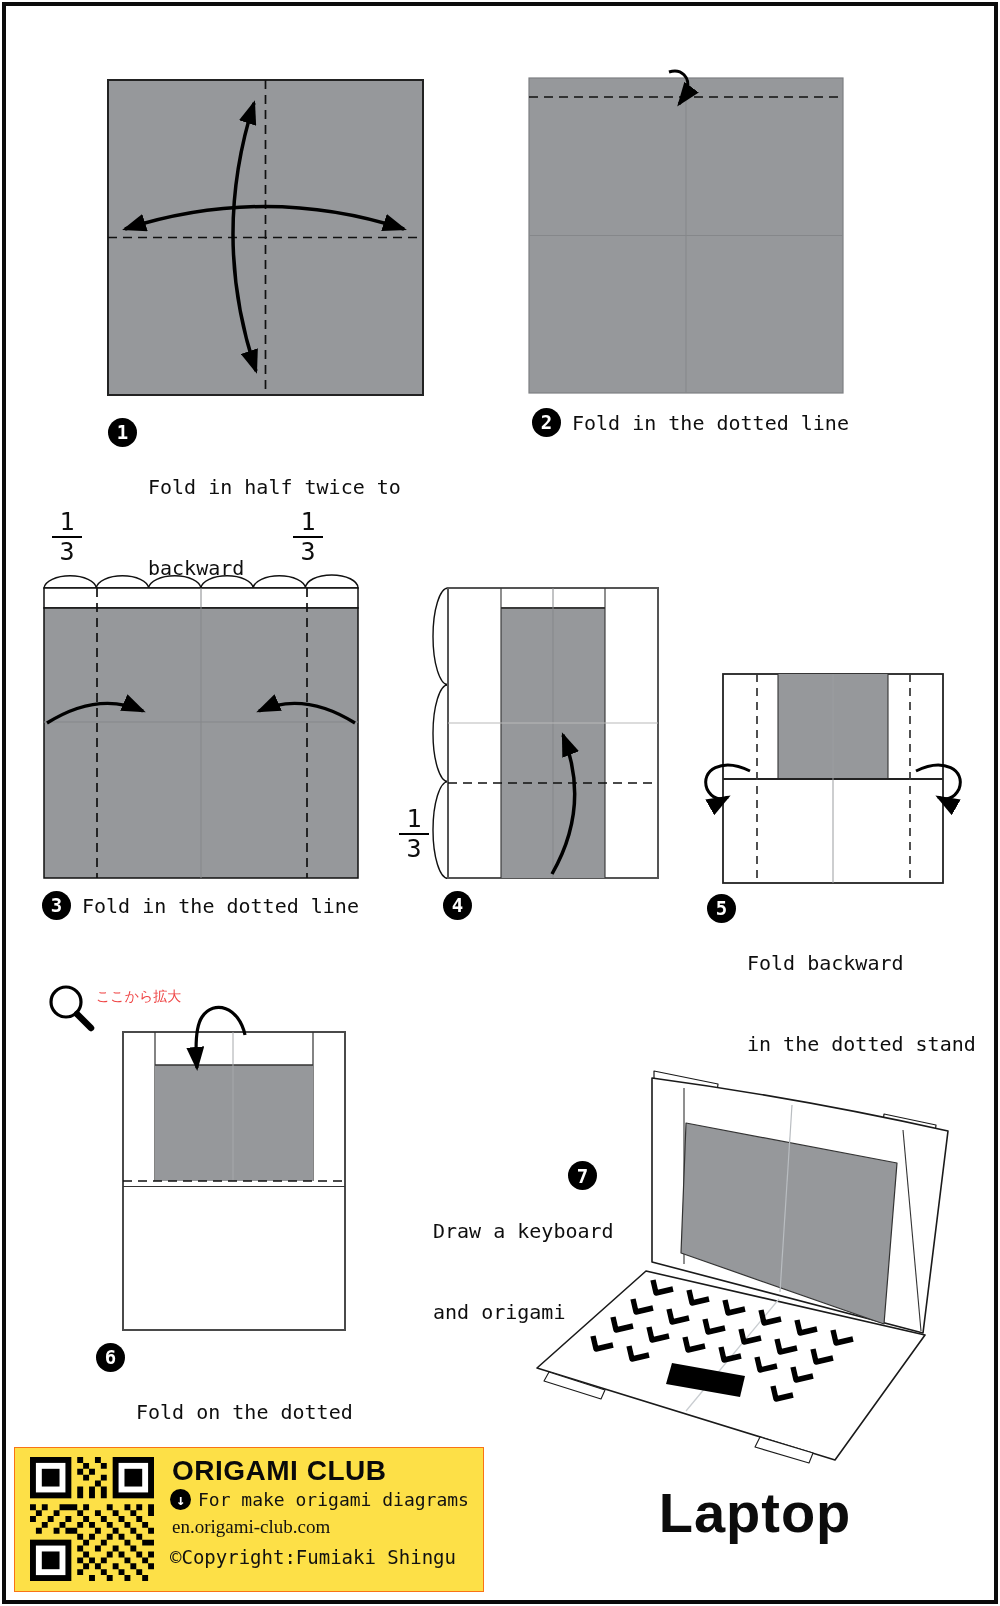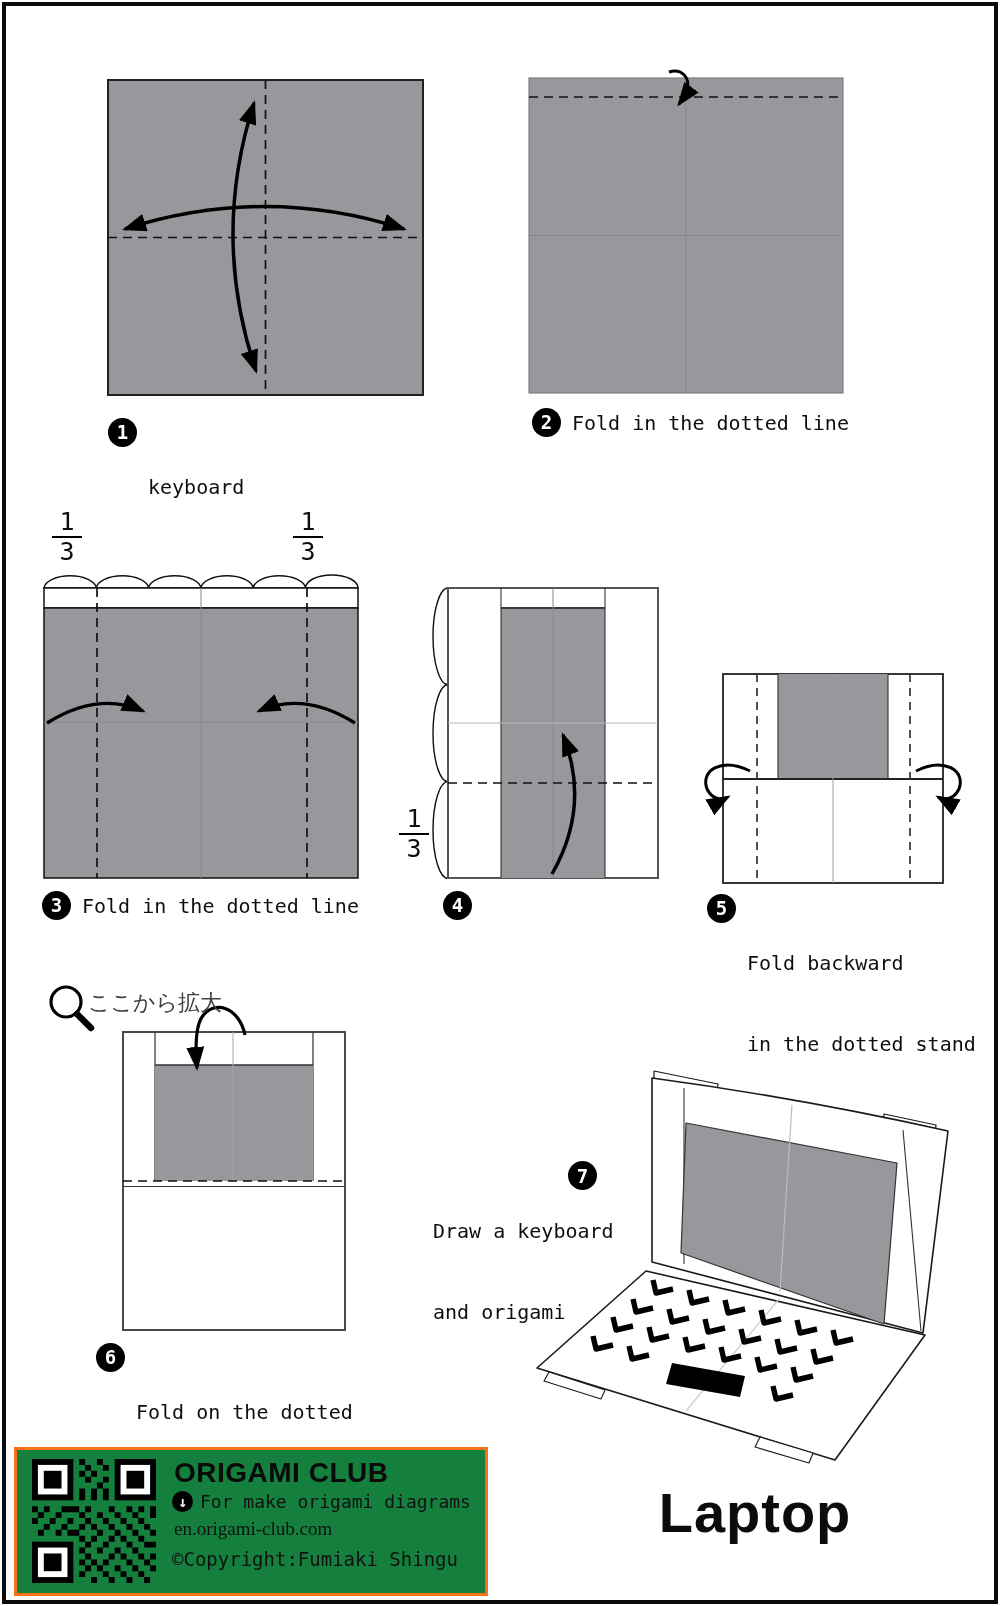--- a/index.html
+++ b/index.html
@@ -13,24 +13,24 @@
   .badge{flex:0 0 auto;width:29px;height:29px;border-radius:50%;background:#000;color:#fff;
          display:flex;align-items:center;justify-content:center;
          font-size:19px;font-weight:bold;margin-top:-2px;}
   .badge.lone{position:absolute;}
   .cap .lines span{display:block;}
 
   .fraction{position:absolute;width:30px;text-align:center;font-size:25px;line-height:26px;color:#0e0e0e;}
   .fraction .num{display:block;border-bottom:2px solid #000;padding-bottom:1px;}
   .fraction .den{display:block;padding-top:1px;}
 
-  .maglabel{position:absolute;left:88px;top:988px;font-size:22px;color:#404040;}
+  .maglabel{position:absolute;left:96px;top:988px;font-size:14px;color:#ef4444;}
 
   .footer-box{position:absolute;left:14px;top:1447px;width:468px;height:143px;
-              border:3px solid #f97316;background:#15803d;}
+              border:1px solid #f97316;background:#fde047;}
   .qr{position:absolute;left:15px;top:9px;}
   .brand{position:absolute;left:157px;top:7px;font-family:"Liberation Sans",sans-serif;
          font-weight:bold;font-size:28px;letter-spacing:0.5px;color:#0a0a0a;}
   .tagline{position:absolute;left:155px;top:41px;font-size:18px;display:flex;align-items:center;gap:7px;}
   .dl-icon{display:inline-flex;width:21px;height:21px;border-radius:50%;background:#000;color:#fff;
            align-items:center;justify-content:center;font-size:15px;font-weight:bold;}
   .url{position:absolute;left:157px;top:68px;font-size:19px;font-family:Liberation Serif, serif;}
   .copyright{position:absolute;left:155px;top:98px;font-size:19px;}
 
   .big-title{position:absolute;left:580px;top:1480px;width:350px;text-align:center;
@@ -137,21 +137,22 @@
         M613,1317 L616,1330 L633,1326 M649,1327 L652,1340 L669,1336 M685,1337 L688,1350 L705,1346
         M721,1347 L724,1360 L741,1356 M757,1357 L760,1370 L777,1366 M793,1367 L796,1380 L813,1376
         M593,1336 L596,1349 L613,1345 M629,1346 L632,1359 L649,1355 M773,1386 L776,1399 L793,1395"></path>
       <path d="M672,1363 L745,1376 L740,1397 L666,1384 Z" fill="#000"></path>
     </g>
   </svg>
 
   <div class="cap" style="left:108px;top:420px;">
     <span class="badge">1</span>
     <div class="lines">
-      <span>keyboard</span>
+      <span>Fold in half twice to</span>
+      <span>backward</span>
     </div>
   </div>
 
   <div class="cap" style="left:532px;top:410px;">
     <span class="badge">2</span>
     <div class="lines"><span>Fold in the dotted line</span></div>
   </div>
 
   <div class="cap" style="left:42px;top:893px;">
     <span class="badge">3</span>

